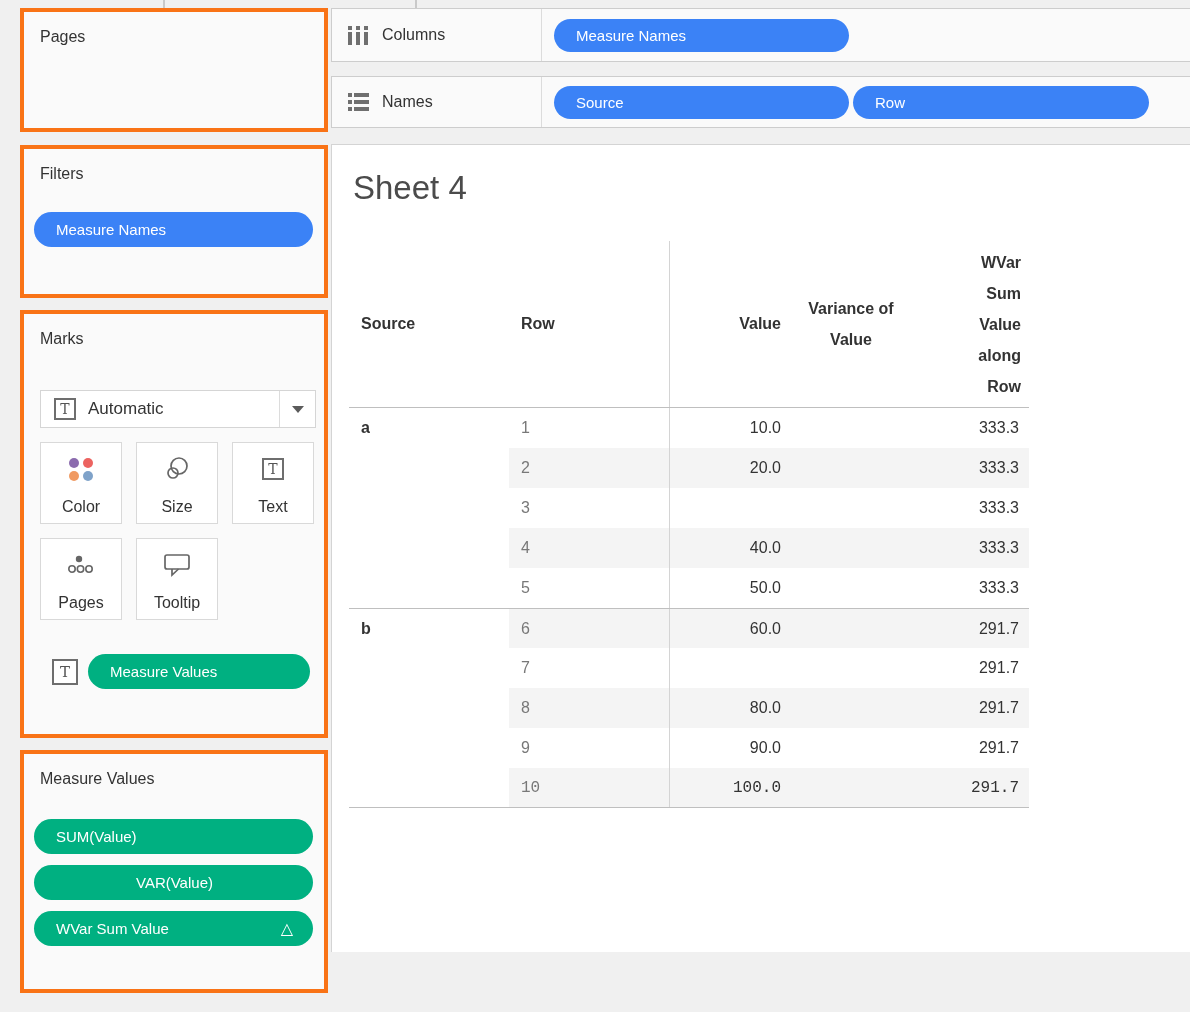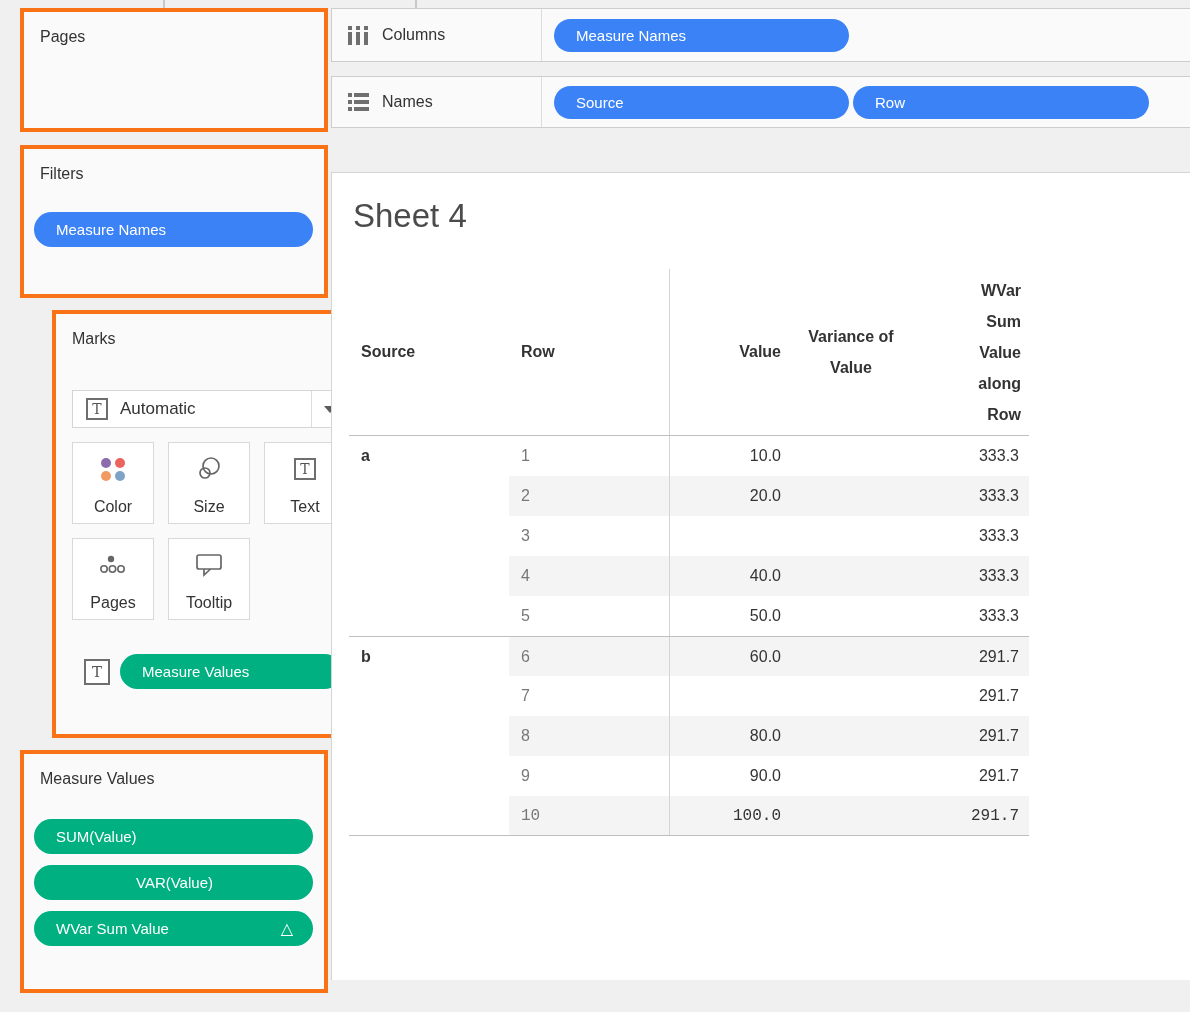--- a/index.html
+++ b/index.html
@@ -14,21 +14,21 @@
   .tick.t1 { left:163px; } .tick.t2 { left:415px; }
 
   
   .panel {
     position:absolute; left:20px; width:308px;
     background:#fafafa; border:4px solid #f97316;
   }
   .panel-title { font-size:16px; color:#333; margin:16px 0 0 16px; }
   .panel-pages   { top:8px;   height:124px; }
   .panel-filters { top:145px; height:153px; }
-  .panel-marks   { top:310px; height:428px;margin-left:32px; }
+  .panel-marks   { top:310px; height:428px; }
   .panel-mvalues { top:750px; height:243px; }
 
   .pill {
     height:35px; border-radius:18px; display:flex; align-items:center;
     color:#fff; font-size:15px; padding:0 20px 0 22px; cursor:default;
     white-space:nowrap;
   }
   .pill.teal  { background:#3b82f6; }
   .pill.green { background:#00b081; }
   .pill .delta { margin-left:auto; font-size:16px; line-height:1; }
@@ -93,21 +93,21 @@
   .shelf-label { font-size:16px; color:#333; margin-left:13px; }
   .shelf-divider { position:absolute; left:209px; top:0; bottom:0; width:1px; background:#dcdcdc; }
   .shelf .pill { position:absolute; height:33px; border-radius:17px; }
   .shelf-columns .pill.p0 { left:222px; width:295px; }
   .shelf-rows .pill.p0 { left:222px; width:295px; }
   .shelf-rows .pill.p1 { left:521px; width:296px; }
 
   
   .sheet {
     position:absolute; left:331px; top:144px; width:859px; height:808px;
-    background:#fff; border-left:1px solid #d4d4d4; border-top:1px solid #d4d4d4;margin-top:28px;
+    background:#fff; border-left:1px solid #d4d4d4; border-top:1px solid #d4d4d4;
   }
   .sheet-title { position:absolute; left:21px; top:24px; font-size:33px; color:#4b4b4b; font-weight:400; }
 
   .ttable { position:absolute; left:17px; top:96px; width:680px; font-size:16px; }
   .trow {
     display:grid; grid-template-columns:160px 160px 122px 120px 118px;
     align-items:center;
   }
   .thead-row { height:167px; border-bottom:1px solid #bfbfbf; font-weight:700; color:#333; }
   .thead-row .c { align-self:center; }

